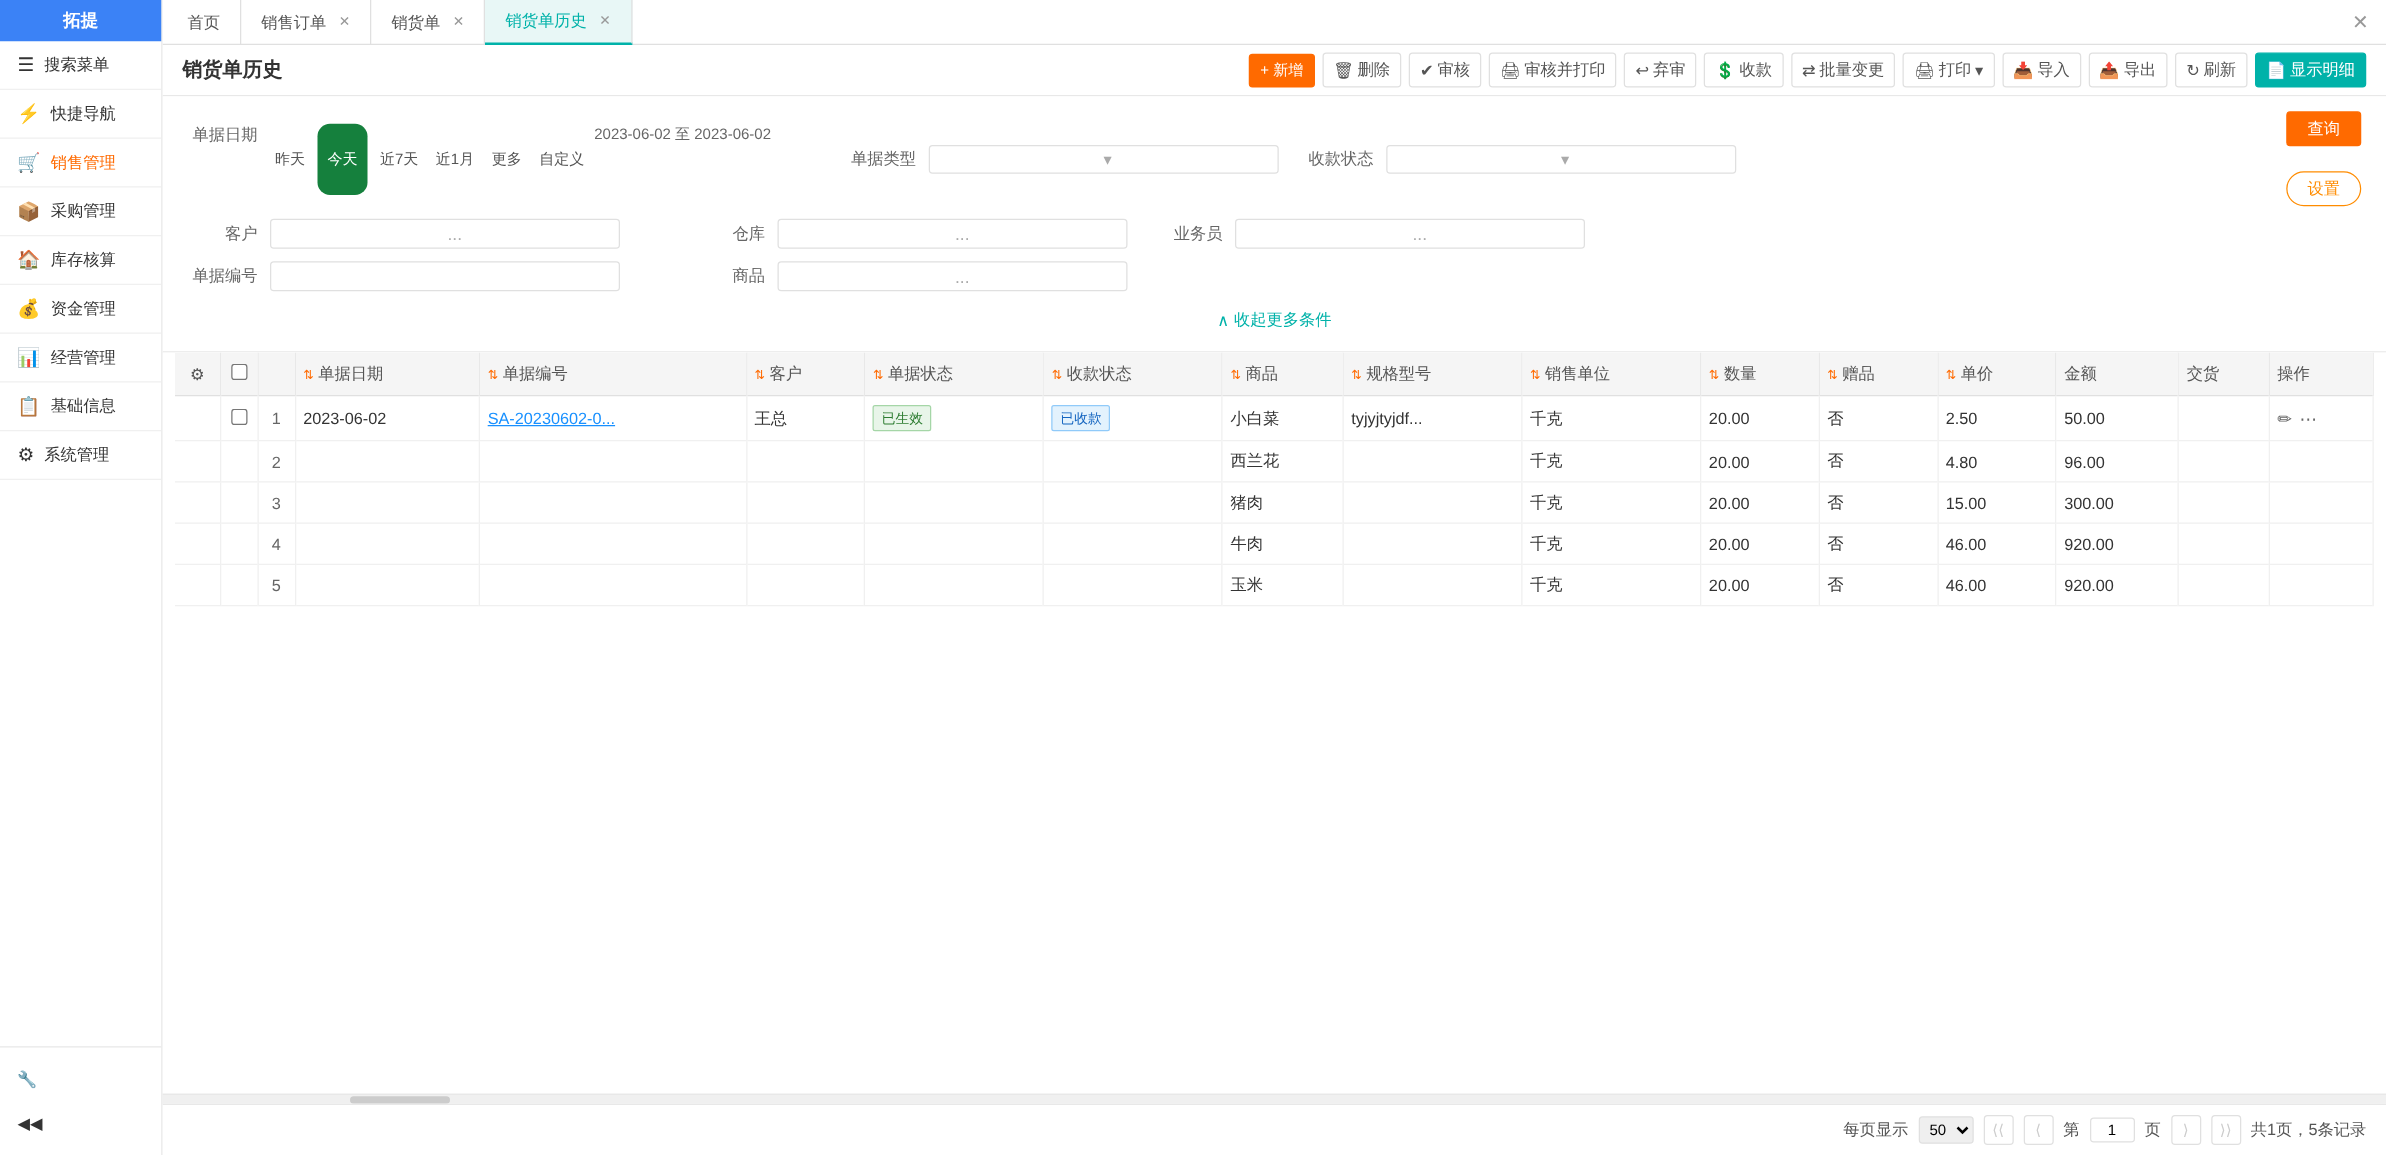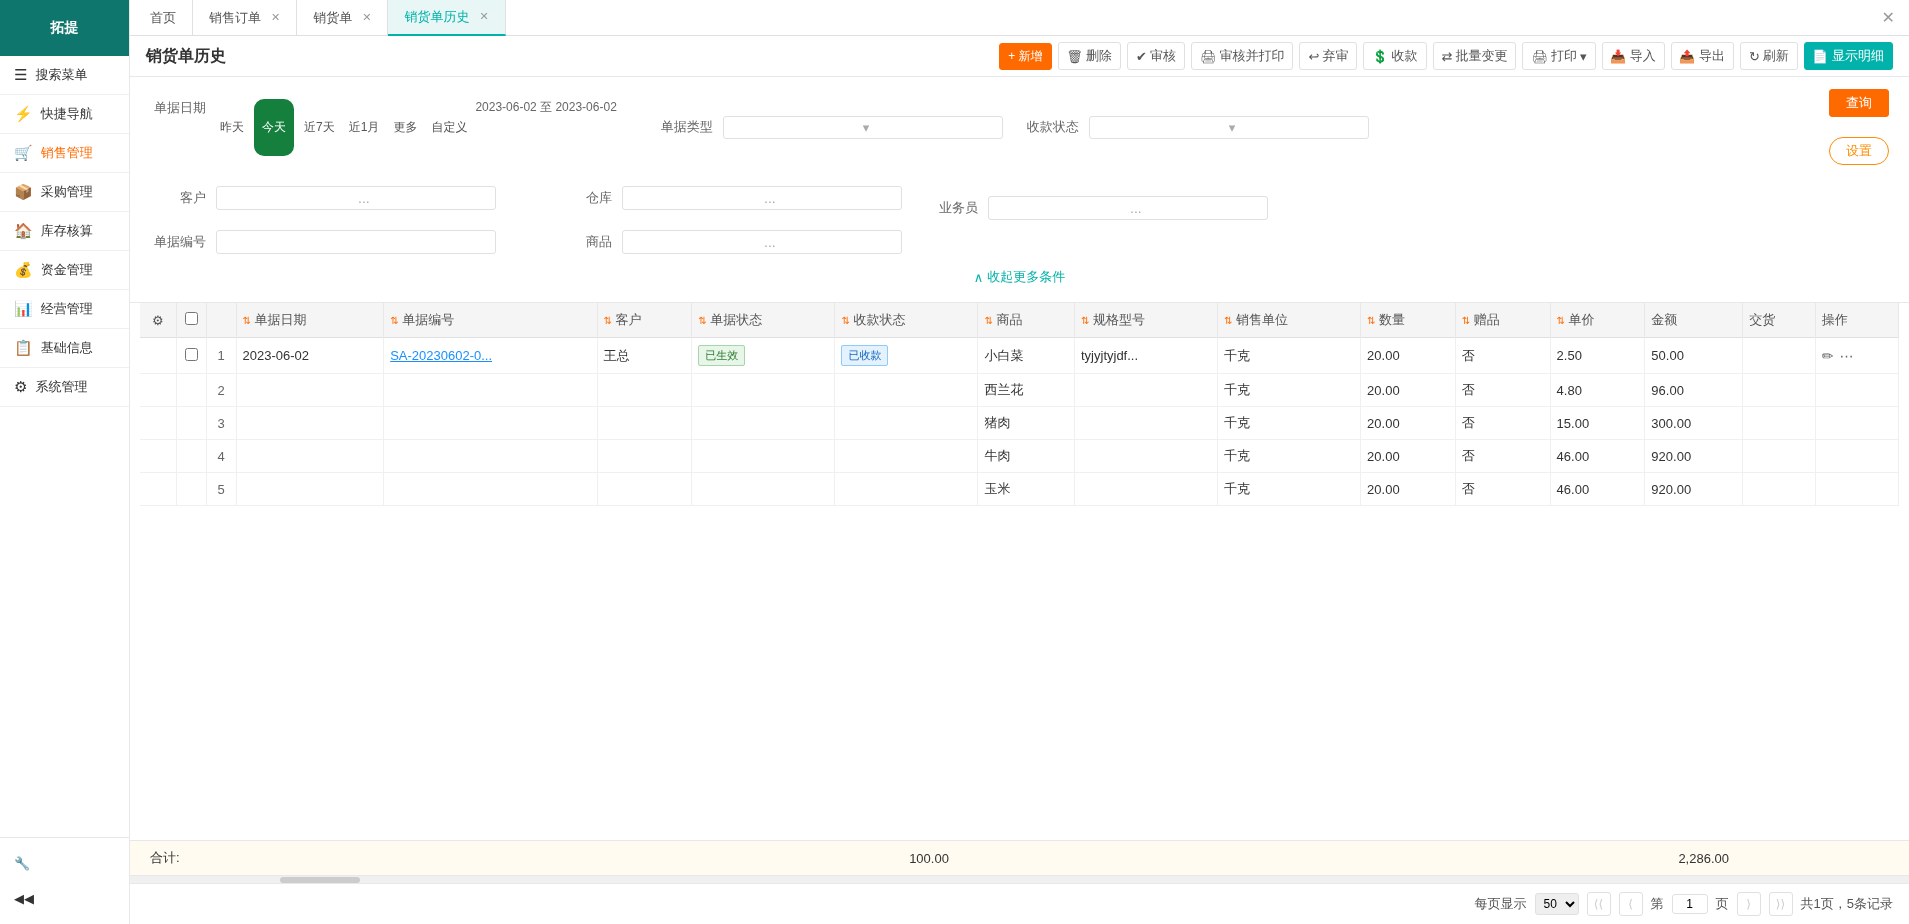--- a/index.html
+++ b/index.html
@@ -9,22 +9,22 @@
     .sidebar {
       width: 130px;
       background: #fff;
       border-right: 1px solid #e8e8e8;
       display: flex;
       flex-direction: column;
       height: 100%;
       flex-shrink: 0;
     }
     .sidebar-logo {
-      height: 56px;
-      background: #0f766e;
+      height: 33px;
+      background: #3b82f6;
       display: flex;
       align-items: center;
       justify-content: center;
       color: #fff;
       font-size: 14px;
       font-weight: bold;
     }
     .sidebar-item {
       display: flex;
       align-items: center;
@@ -474,21 +474,21 @@
             <span class="date-opt active">今天</span>
             <span class="date-opt">近7天</span>
             <span class="date-opt">近1月</span>
             <span class="date-opt">更多</span>
             <span class="date-opt">自定义</span>
           </div>
           <span class="date-range">2023-06-02 至 2023-06-02</span>
         </div>
       </div>
 
-      <div style="display:flex;align-items:center;gap:10px;margin-left:20px;">
+      <div style="display:flex;align-items:center;gap:10px;margin-left:40px;">
         <span class="filter-label">单据类型</span>
         <div class="filter-select-wrapper" style="min-width:280px;">
           <span></span>
           <span style="color:#aaa;">▾</span>
         </div>
       </div>
 
       <div style="display:flex;align-items:center;gap:10px;">
         <span class="filter-label">收款状态</span>
         <div class="filter-select-wrapper" style="min-width:280px;">
@@ -514,21 +514,21 @@
       </div>
 
       <div style="display:flex;align-items:center;gap:10px;margin-left:40px;">
         <span class="filter-label">仓库</span>
         <div class="filter-select-wrapper" style="min-width:280px;">
           <span></span>
           <span class="filter-dots">...</span>
         </div>
       </div>
 
-      <div style="display:flex;align-items:center;gap:10px;margin-top:21px;">
+      <div style="display:flex;align-items:center;gap:10px;">
         <span class="filter-label">业务员</span>
         <div class="filter-select-wrapper" style="min-width:280px;">
           <span></span>
           <span class="filter-dots">...</span>
         </div>
       </div>
     </div>
 
     <div class="filter-row">
 
@@ -675,28 +675,20 @@
     <td>否</td>
     <td>46.00</td>
     <td>920.00</td>
     <td></td>
     <td></td>
   </tr>
         </tbody>
     </table>
   </div>
 
-  <div class="summary-bar">
-    <span>合计:</span>
-    <span style="flex:1;"></span>
-    <span>100.00</span>
-    <span style="flex:1;"></span>
-    <span>2,286.00</span>
-    <span style="flex:0 0 120px;"></span>
-  </div>
 
   <div style="height:8px;background:#f0f0f0;border-top:1px solid #e8e8e8;">
     <div style="height:6px;background:#ccc;border-radius:3px;width:80px;margin:1px 0 0 150px;"></div>
   </div>
 
   <div class="pagination-bar">
     <span>每页显示</span>
     <select class="page-size-select">
       <option value="50">50</option>
     </select>

